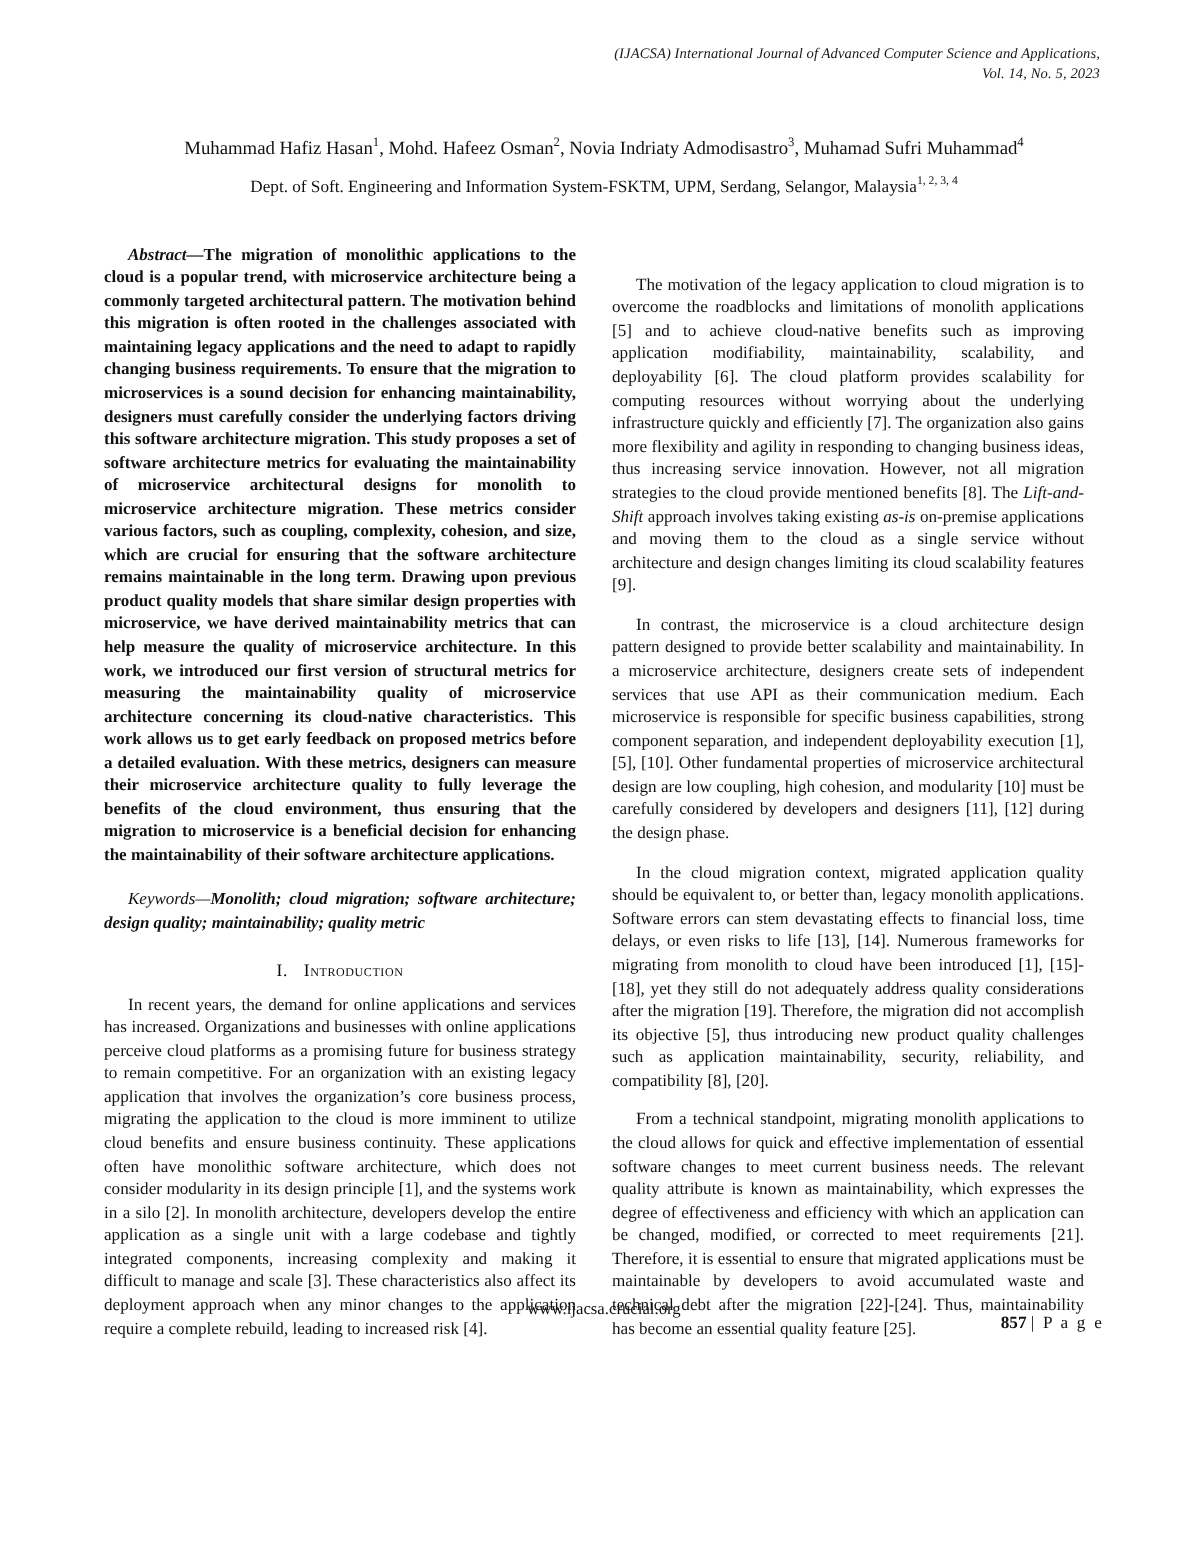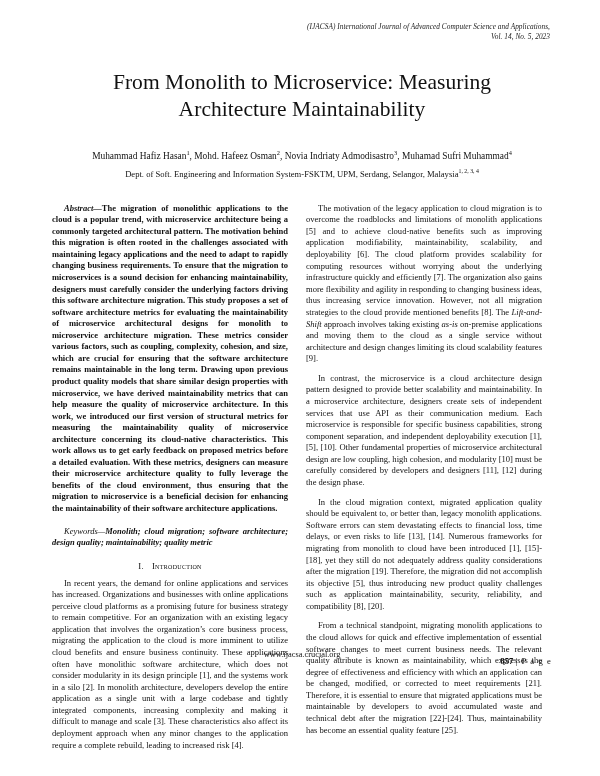--- a/index.html
+++ b/index.html
@@ -63,20 +63,21 @@
     margin: 5px 6px 0 6px;
     color: #111;
   }
   sup { font-size: 68%; vertical-align: super; line-height: 0; }
 
   
   .columns {
     display: flex;
     margin-top: 22px;
     gap: 18px;
+    align-items: flex-end;
   }
   .col {
     width: 236px;
     flex: 0 0 236px;
   }
   p {
     margin: 0;
     font-size: 8.55px;
     line-height: 1.355;
     text-align: justify;
@@ -146,21 +147,20 @@
 </head>
 <body>
 
 <div class="page">
 
   <div class="running-head">
     <span>(IJACSA) International Journal of Advanced Computer Science and Applications,</span>
     <span class="rh-line2">Vol. 14, No. 5, 2023</span>
   </div>
 
-  <h1 class="title">From Monolith to Microservice: Measuring Architecture Maintainability</h1>
 
   <div class="authors">Muhammad Hafiz Hasan<sup>1</sup>, Mohd. Hafeez Osman<sup>2</sup>, Novia Indriaty Admodisastro<sup>3</sup>, Muhamad Sufri Muhammad<sup>4</sup></div>
   <div class="affiliation">Dept. of Soft. Engineering and Information System-FSKTM, UPM, Serdang, Selangor, Malaysia<sup>1, 2, 3, 4</sup></div>
 
   <div class="columns">
 
     <div class="col">
       <p class="abstract">
         <span class="lead">Abstract—</span><span>The migration of monolithic applications to the cloud is a popular trend, with microservice architecture being a commonly targeted architectural pattern. The motivation behind this migration is often rooted in the challenges associated with maintaining legacy applications and the need to adapt to rapidly changing business requirements. To ensure that the migration to microservices is a sound decision for enhancing maintainability, designers must carefully consider the underlying factors driving this software architecture migration. This study proposes a set of software architecture metrics for evaluating the maintainability of microservice architectural designs for monolith to microservice architecture migration. These metrics consider various factors, such as coupling, complexity, cohesion, and size, which are crucial for ensuring that the software architecture remains maintainable in the long term. Drawing upon previous product quality models that share similar design properties with microservice, we have derived maintainability metrics that can help measure the quality of microservice architecture. In this work, we introduced our first version of structural metrics for measuring the maintainability quality of microservice architecture concerning its cloud-native characteristics. This work allows us to get early feedback on proposed metrics before a detailed evaluation. With these metrics, designers can measure their microservice architecture quality to fully leverage the benefits of the cloud environment, thus ensuring that the migration to microservice is a beneficial decision for enhancing the maintainability of their software architecture applications.</span>
       </p>

